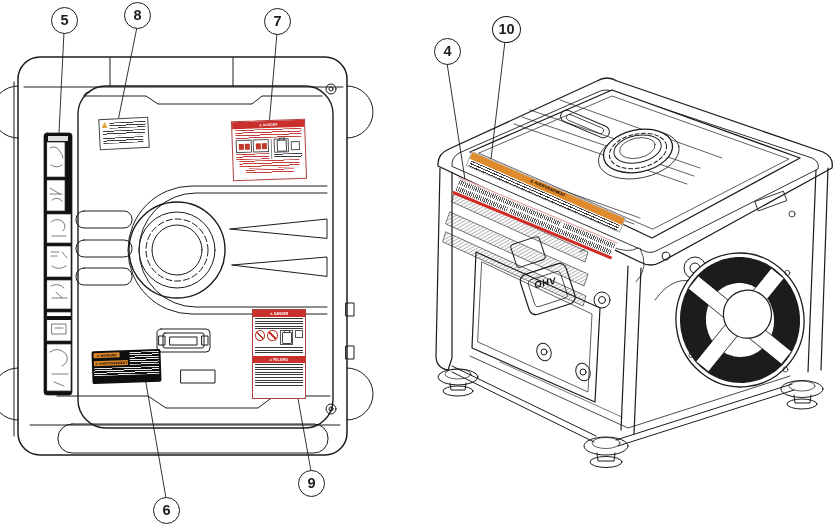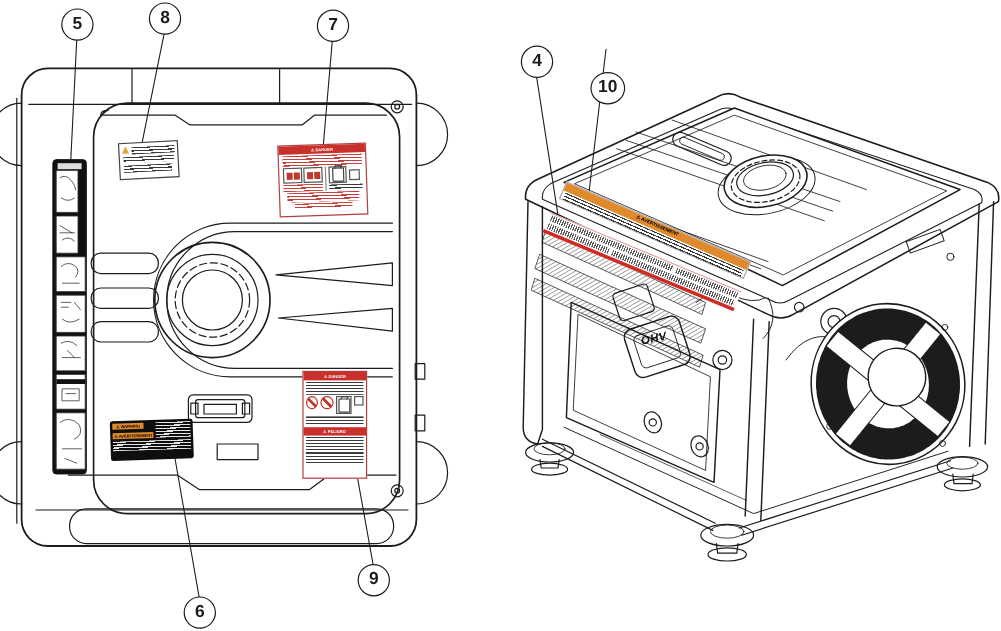--- a/index.html
+++ b/index.html
@@ -379,17 +379,17 @@
     </div>
   <div class="callout" style="left:153px;top:497px;">
       <span>6</span>
     </div>
   <div class="callout" style="left:298px;top:470px;">
       <span>9</span>
     </div>
   <div class="callout" style="left:434px;top:38px;">
       <span>4</span>
     </div>
-  <div class="callout" style="left:492px;top:16px;width:27px;margin-top:44px;">
+  <div class="callout" style="left:492px;top:16px;width:27px;">
       <span>10</span>
     </div>
 
 </div>
 
 </body></html>

